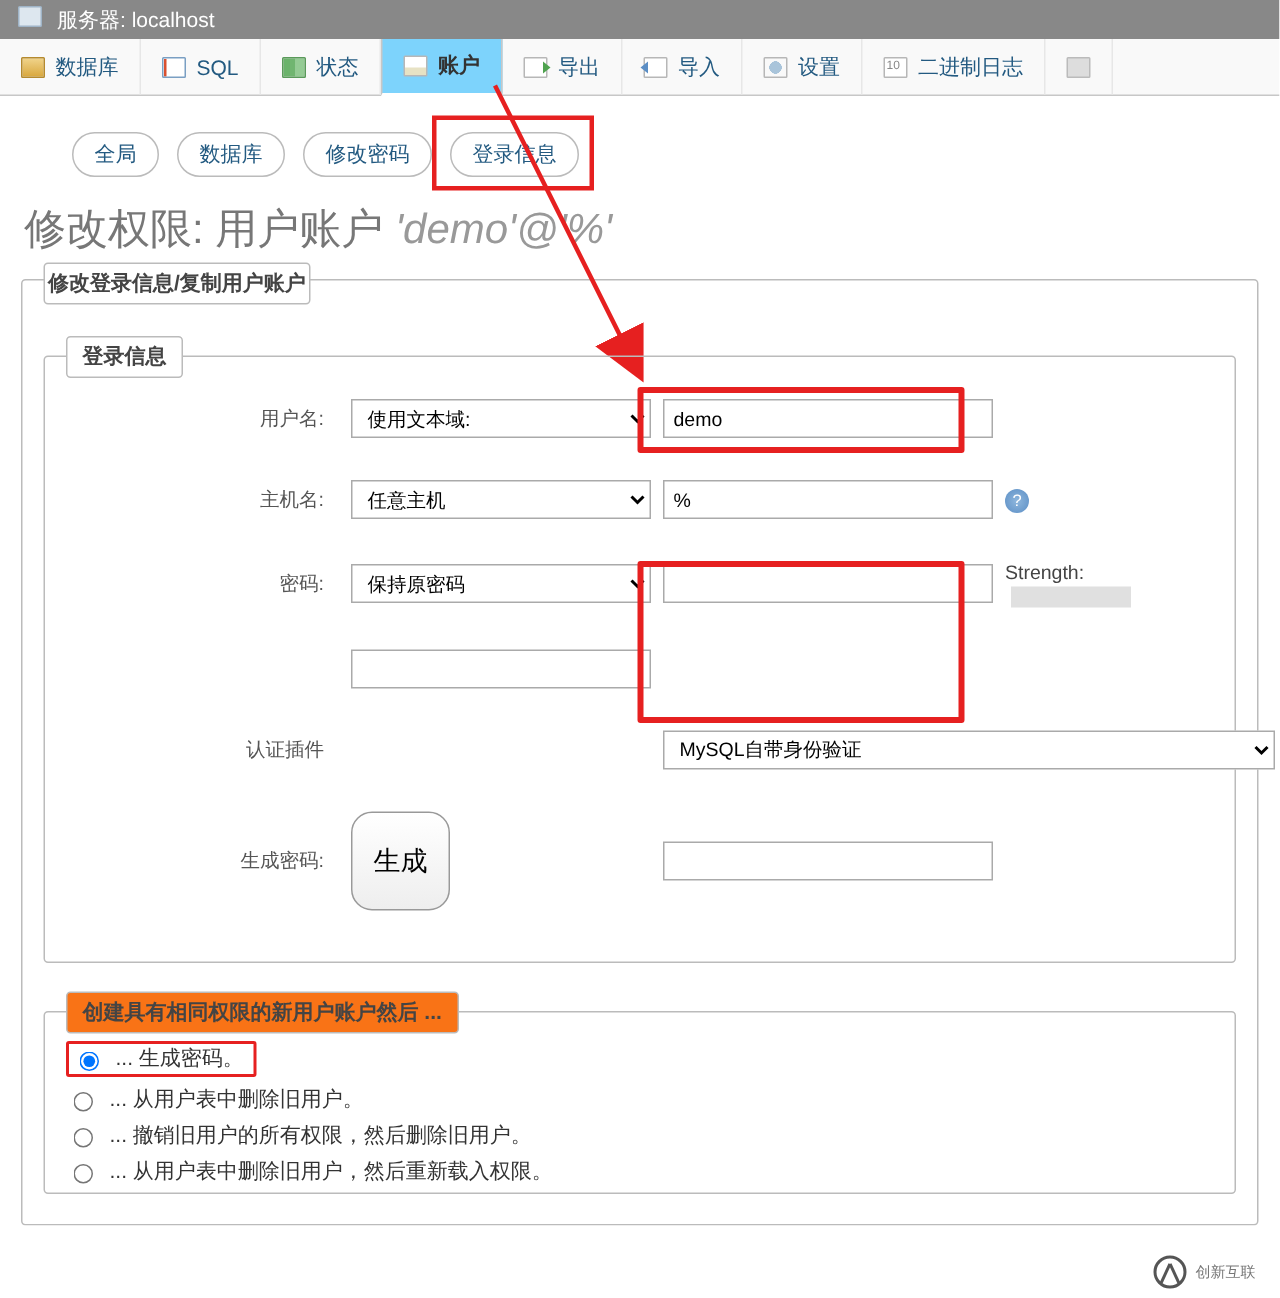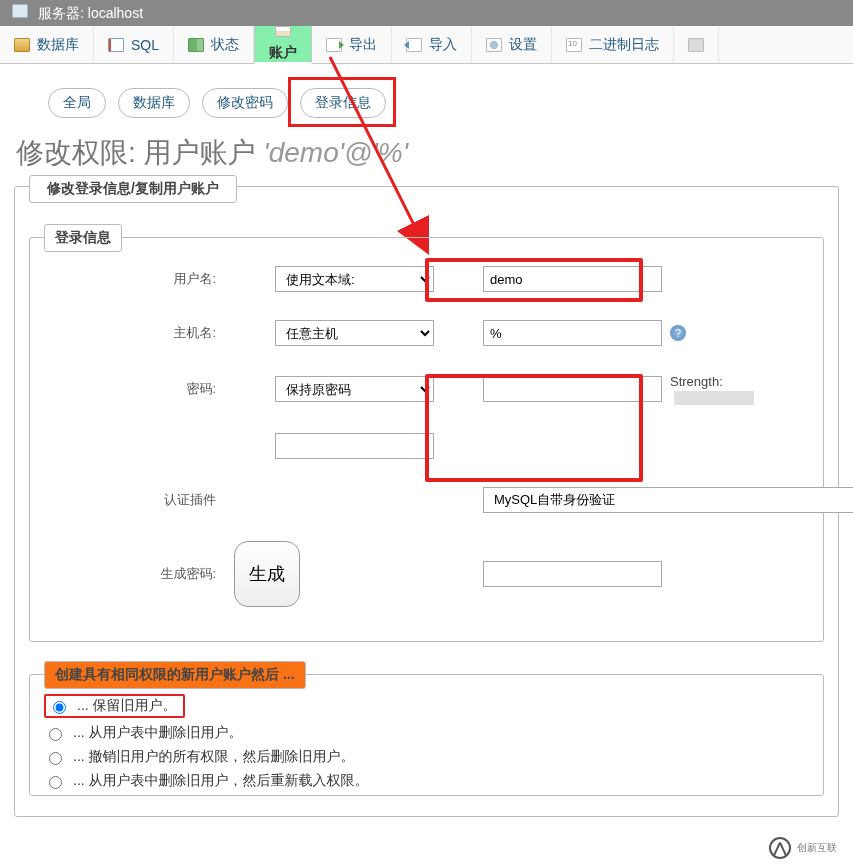--- a/index.html
+++ b/index.html
@@ -48,28 +48,27 @@
     align-items: center;
     gap: 7px;
     padding: 0 14px;
     font-size: 14px;
     color: #235a81;
     border-right: 1px solid #e7e7e7;
     cursor: pointer;
     position: relative;
   }
   .top-tab.active {
-    background: #86efac;
+    background: #7dd3fc;
     border-bottom: 2px solid #ffffff;
     margin-bottom: -1px;
     border-left: 1px solid #c7c7c7;
     border-right: 1px solid #c7c7c7;
     font-weight: bold;
     color: #333;
-    flex-direction: column;
   }
   .top-tab .t-icon {
     width: 16px;
     height: 14px;
     border-radius: 1px;
     display: inline-block;
   }
   .ic-db   { background: linear-gradient(#f0d38a,#d9a83e); border:1px solid #b58a2e;}
   .ic-sql  { background: #fff; border:1px solid #7a9fc3; box-shadow: inset 2px 0 0 #d95030;}
   .ic-stat { background: linear-gradient(90deg,#6bb36b 30%,#70b570 30% 55%,#94cb94 55%); border:1px solid #5a9a5a;}
@@ -128,21 +127,21 @@
     padding-bottom: 14px;
     position: relative;
   }
   .outer-legend {
     position: relative;
     top: -12px;
     left: 14px;
     background: #fff;
     border: 1px solid #bbb;
     border-radius: 3px;
-    padding: 4px 17px;
+    padding: 4px 2px;
     font-size: 14px;
     color: #444;
     display: inline-block;
     font-weight: bold;
   }
 
   .inner-frame {
     margin: 22px 14px 6px 14px;
     border: 1px solid #bbb;
     border-radius: 3px;
@@ -173,21 +172,20 @@
     text-align: right;
     color: #555;
     padding-right: 10px;
   }
   select, input[type="text"], input[type="password"] {
     height: 26px;
     border: 1px solid #aaa;
     padding: 2px 6px;
     font-size: 13px;
     background: #fff;
-    margin-left: 41px;
   }
   select { padding-right: 18px; }
   .gen-btn {
     border: 1px solid #999;
     border-radius: 14px;
     background: linear-gradient(#fff,#eee);
     padding: 20px 14px;
     cursor: pointer;
     font-size: 18px;
   }
@@ -426,21 +424,21 @@
     <div class="red-annot" style="left:395px; top:136px; width:218px; height:108px;"></div>
   </div>
 
   
   <div class="radio-frame">
     <span class="radio-legend">创建具有相同权限的新用户账户然后 ...</span>
 
     <div class="radio-line">
       <span class="radio-hi">
         <input type="radio" name="after" checked="" style="">
-        <span>... 保留旧用户。</span>
+        <span>... 生成密码。</span>
       </span>
     </div>
     <div class="radio-line">
       <input type="radio" name="after" style="">
       <span>... 从用户表中删除旧用户。</span>
     </div>
     <div class="radio-line">
       <input type="radio" name="after" style="">
       <span>... 撤销旧用户的所有权限，然后删除旧用户。</span>
     </div>

